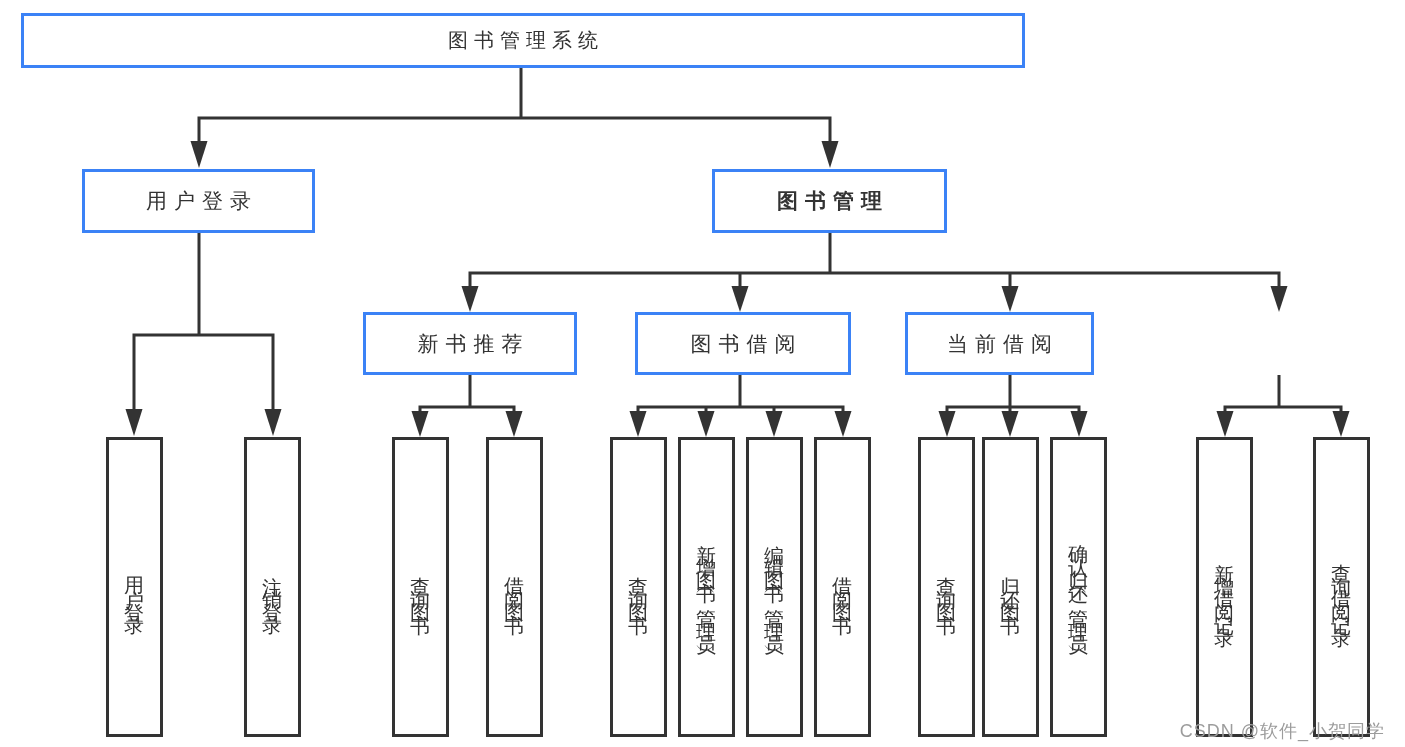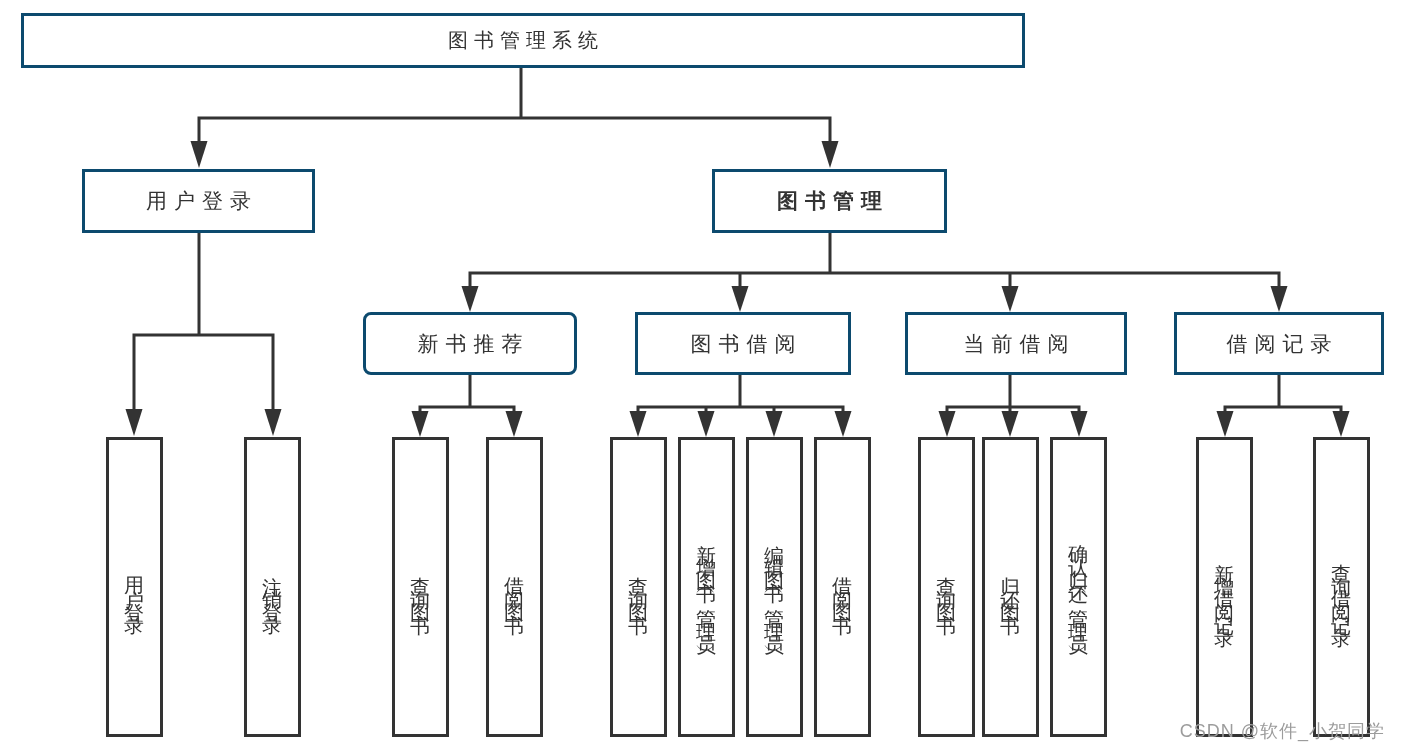--- a/index.html
+++ b/index.html
@@ -13,21 +13,21 @@
   }
   .stage svg.wires {
     position: absolute;
     left: 0; top: 0;
     z-index: 1;
     pointer-events: none;
   }
   .hbox {
     position: absolute;
     box-sizing: border-box;
-    border: 3px solid #0c4a6e;
+    border: 3px solid #3b82f6;
     background: #ffffff;
     display: flex;
     align-items: center;
     justify-content: center;
     color: #333333;
     font-size: 21px;
     letter-spacing: 7px;
     text-indent: 7px;
     z-index: 2;
     white-space: nowrap;
@@ -112,31 +112,28 @@
     <span>图书管理系统</span>
   </div>
 
   <div class="hbox" style="left:82px; top:169px; width:233px; height:64px;">
     <span>用户登录</span>
   </div>
   <div class="hbox" style="left:712px; top:169px; width:235px; height:64px;font-weight:bold;">
     <span>图书管理</span>
   </div>
 
-  <div class="hbox" style="left:363px; top:312px; width:214px; height:63px;border-radius:8px;">
+  <div class="hbox" style="left:363px; top:312px; width:214px; height:63px;">
     <span>新书推荐</span>
   </div>
   <div class="hbox" style="left:635px; top:312px; width:216px; height:63px;">
     <span>图书借阅</span>
   </div>
-  <div class="hbox" style="left:905px; top:312px; width:222px; height:63px;">
+  <div class="hbox" style="left:905px; top:312px; width:189px; height:63px;">
     <span>当前借阅</span>
-  </div>
-  <div class="hbox" style="left:1174px; top:312px; width:210px; height:63px;">
-    <span>借阅记录</span>
   </div>
 
   <div class="vbox" style="left:106px;">
     <span>用户登录</span>
   </div>
   <div class="vbox" style="left:244px;">
     <span>注销登录</span>
   </div>
 
   <div class="vbox" style="left:392px;">

